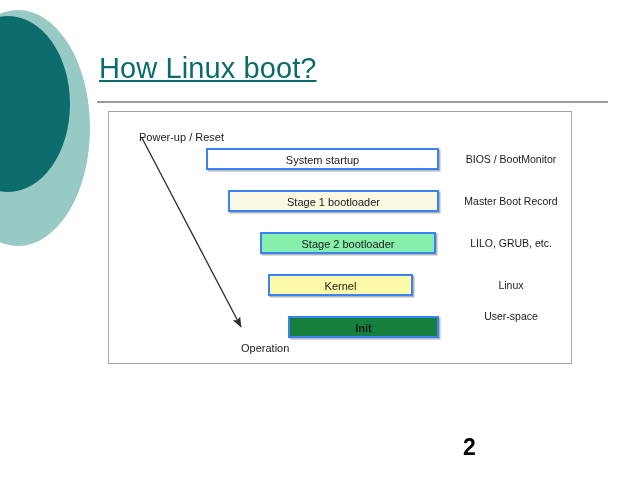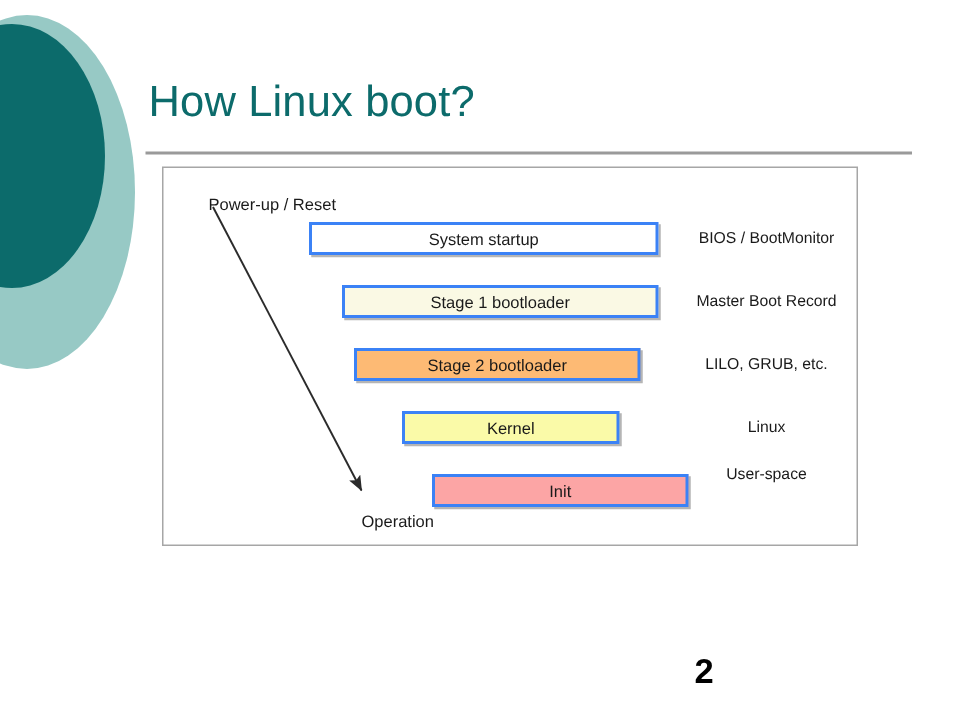--- a/index.html
+++ b/index.html
@@ -29,20 +29,21 @@
   
   .slide-title {
     position: absolute;
     left: 99px;
     top: 50px;
     font-size: 29px;
     line-height: 36px;
     color: #0c6b6b;
     letter-spacing: 0.1px;
     white-space: nowrap;
+    text-decoration: underline;
   }
 
   
   .title-rule {
     position: absolute;
     left: 97px;
     top: 101px;
     width: 511px;
     height: 2px;
     background: #9a9a9a;
@@ -141,22 +142,22 @@
 
 <div class="diagram-label label-powerup">Power-up / Reset</div>
 <div class="diagram-label label-operation">Operation</div>
 
 <div class="stage-box" style="left:206px; top:148px; width:233px; background:#ffffff;">System startup</div>
 <div class="right-note" style="left:446px; top:153px;">BIOS / BootMonitor</div>
 
 <div class="stage-box" style="left:228px; top:190px; width:211px; background:#faf9e4;">Stage 1 bootloader</div>
 <div class="right-note" style="left:446px; top:195px;">Master Boot Record</div>
 
-<div class="stage-box" style="left:236px; top:232px; width:191px; background:#fdba74;">Stage 2 bootloader</div>
+<div class="stage-box" style="left:260px; top:232px; width:176px; background:#86efac;">Stage 2 bootloader</div>
 <div class="right-note" style="left:446px; top:237px;">LILO, GRUB, etc.</div>
 
 <div class="stage-box" style="left:268px; top:274px; width:145px; background:#fafaa8;">Kernel</div>
 <div class="right-note" style="left:446px; top:279px;">Linux</div>
 
-<div class="stage-box" style="left:288px; top:316px; width:171px; background:#fca5a5;">Init</div>
+<div class="stage-box" style="left:288px; top:316px; width:151px; background:#15803d;font-weight:bold;">Init</div>
 <div class="right-note" style="left:446px; top:310px;">User-space</div>
 
 <div class="page-number">2</div>
 
 </body></html>

